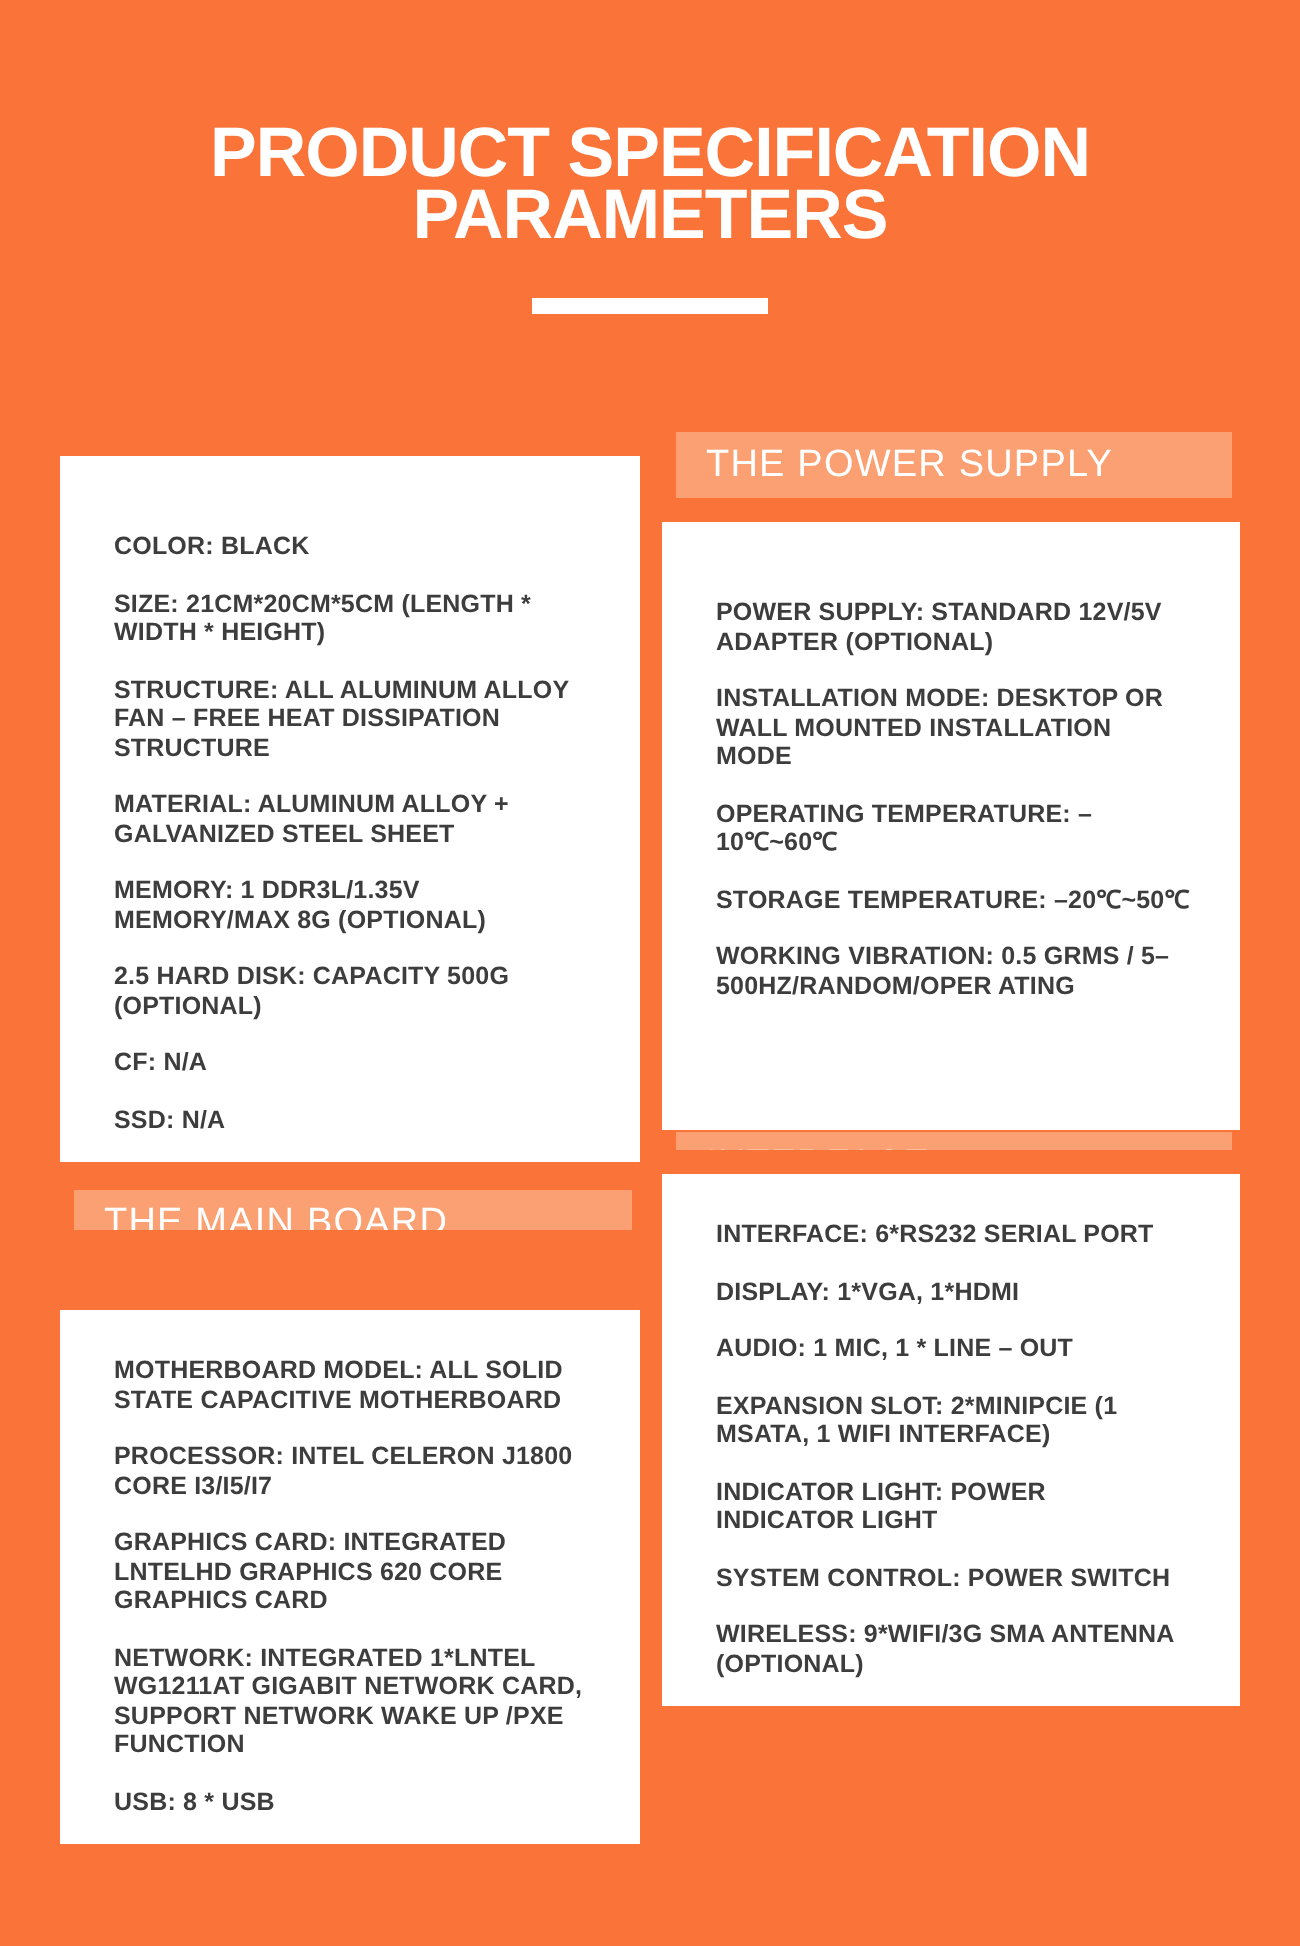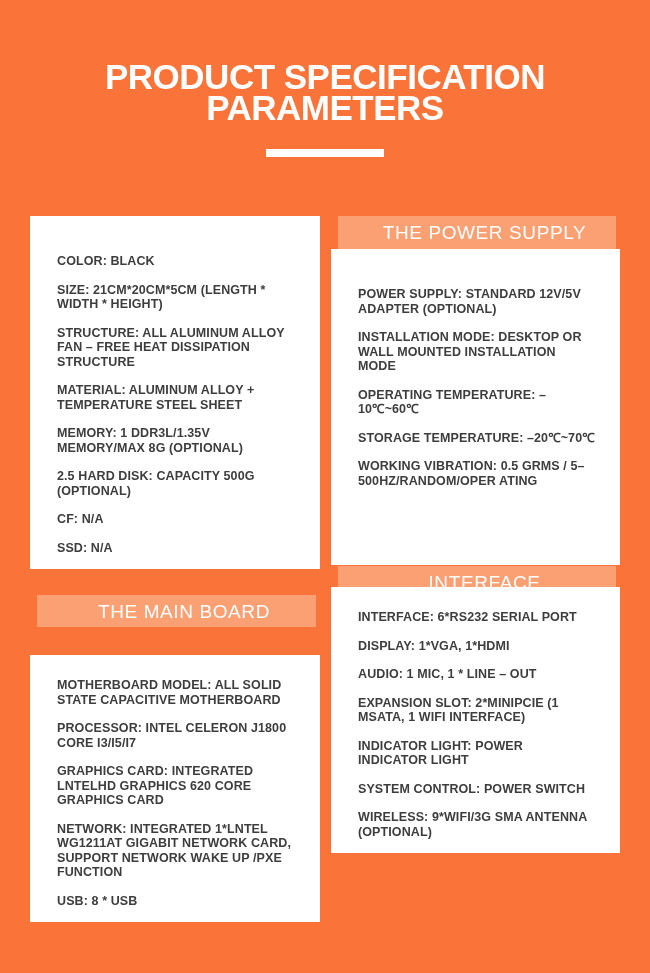--- a/index.html
+++ b/index.html
@@ -20,25 +20,25 @@
   .title-underline{
     position:absolute;top:149px;left:266px;
     width:118px;height:8px;background:#FFFFFF;
   }
   .card{position:absolute;display:flex;flex-direction:column;}
   .card1{left:30px;top:216px;width:290px;height:349px;}
   .card2{left:331px;top:216px;width:289px;height:349px;}
   .card3{left:30px;top:595px;width:290px;height:327px;gap:28px;}
   .card4{left:331px;top:566px;width:289px;height:287px;}
   .card-header{
-    height:33px;margin:0 4px 0 7px;
+    height:33px;margin:0 4px 12px 7px;
     background:#FAA073;color:#FFFFFF;
     font-size:19px;line-height:33px;
     padding-left:15px;letter-spacing:0.6px;
-    white-space:nowrap;overflow:hidden;text-align:center;
+    white-space:nowrap;overflow:hidden;
   }
   .card-body{
     flex:1;background:#FFFFFF;
     padding:38px 25px 0 27px;
     color:#3D3D3D;font-size:12.5px;line-height:14.5px;
     letter-spacing:0.1px;
   }
   .card-body.row2{padding-top:23px;}
   .spec-item{margin:0 0 14px 0;font-weight:bold;}
 </style>
@@ -54,37 +54,37 @@
   <div class="title-underline"></div>
 
   <section class="card card1">
     <div class="card-header">
       
     </div>
     <div class="card-body row1">
       <p class="spec-item">COLOR: BLACK</p>
       <p class="spec-item">SIZE: 21CM*20CM*5CM (LENGTH * WIDTH * HEIGHT)</p>
       <p class="spec-item">STRUCTURE: ALL ALUMINUM ALLOY FAN – FREE HEAT DISSIPATION STRUCTURE</p>
-      <p class="spec-item">MATERIAL: ALUMINUM ALLOY + TEMPERATURE STEEL SHEET</p>
+      <p class="spec-item">MATERIAL: ALUMINUM ALLOY + GALVANIZED STEEL SHEET</p>
       <p class="spec-item">MEMORY: 1 DDR3L/1.35V MEMORY/MAX 8G (OPTIONAL)</p>
       <p class="spec-item">2.5 HARD DISK: CAPACITY 500G (OPTIONAL)</p>
       <p class="spec-item">CF: N/A</p>
       <p class="spec-item">SSD: N/A</p>
     </div>
   </section>
 
   <section class="card card2">
     <div class="card-header">
       <span>THE POWER SUPPLY</span>
     </div>
     <div class="card-body row1">
       <p class="spec-item">POWER SUPPLY: STANDARD 12V/5V ADAPTER (OPTIONAL)</p>
       <p class="spec-item">INSTALLATION MODE: DESKTOP OR WALL MOUNTED INSTALLATION MODE</p>
       <p class="spec-item">OPERATING TEMPERATURE: –10℃~60℃</p>
-      <p class="spec-item">STORAGE TEMPERATURE: –20℃~70℃</p>
+      <p class="spec-item">STORAGE TEMPERATURE: –20℃~50℃</p>
       <p class="spec-item">WORKING VIBRATION: 0.5 GRMS / 5–500HZ/RANDOM/OPER ATING</p>
     </div>
   </section>
 
   <section class="card card3">
     <div class="card-header">
       <span>THE MAIN BOARD</span>
     </div>
     <div class="card-body row2">
       <p class="spec-item">MOTHERBOARD MODEL: ALL SOLID STATE CAPACITIVE MOTHERBOARD</p>

